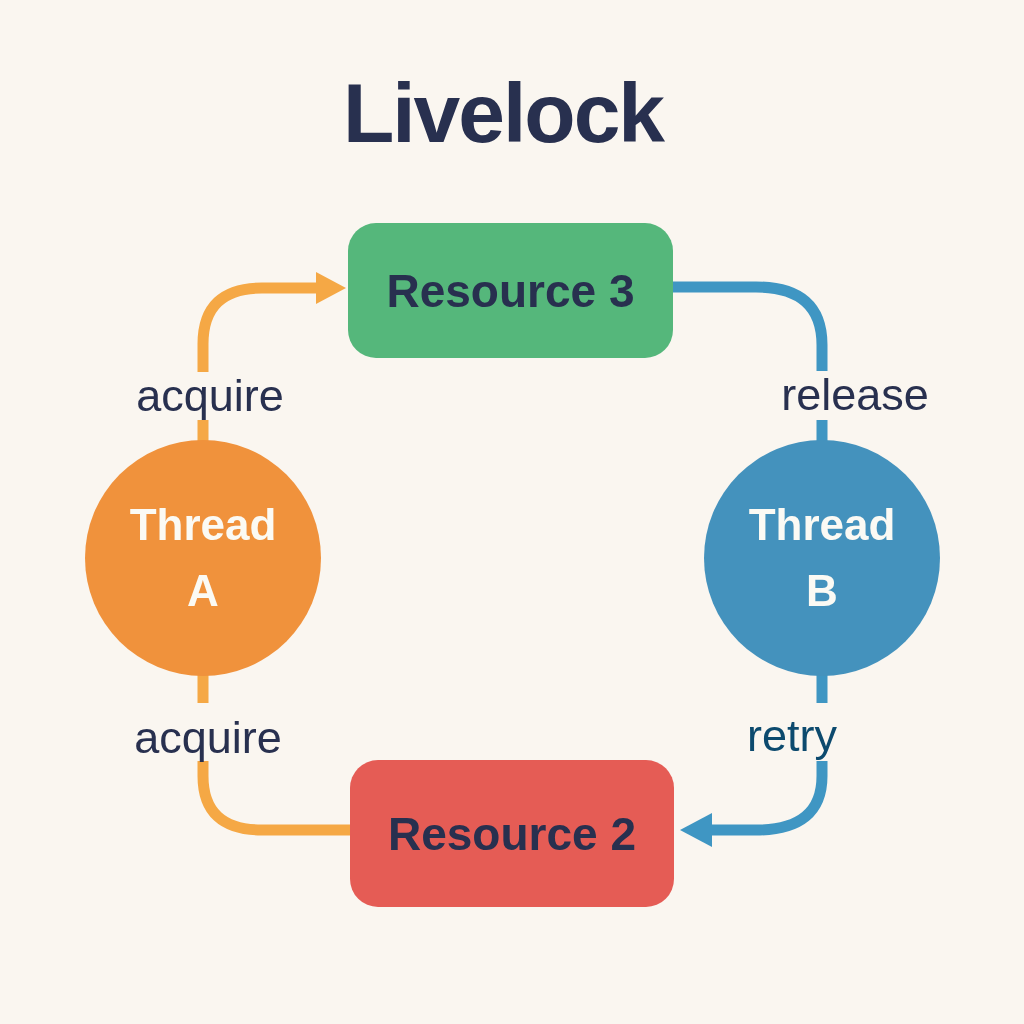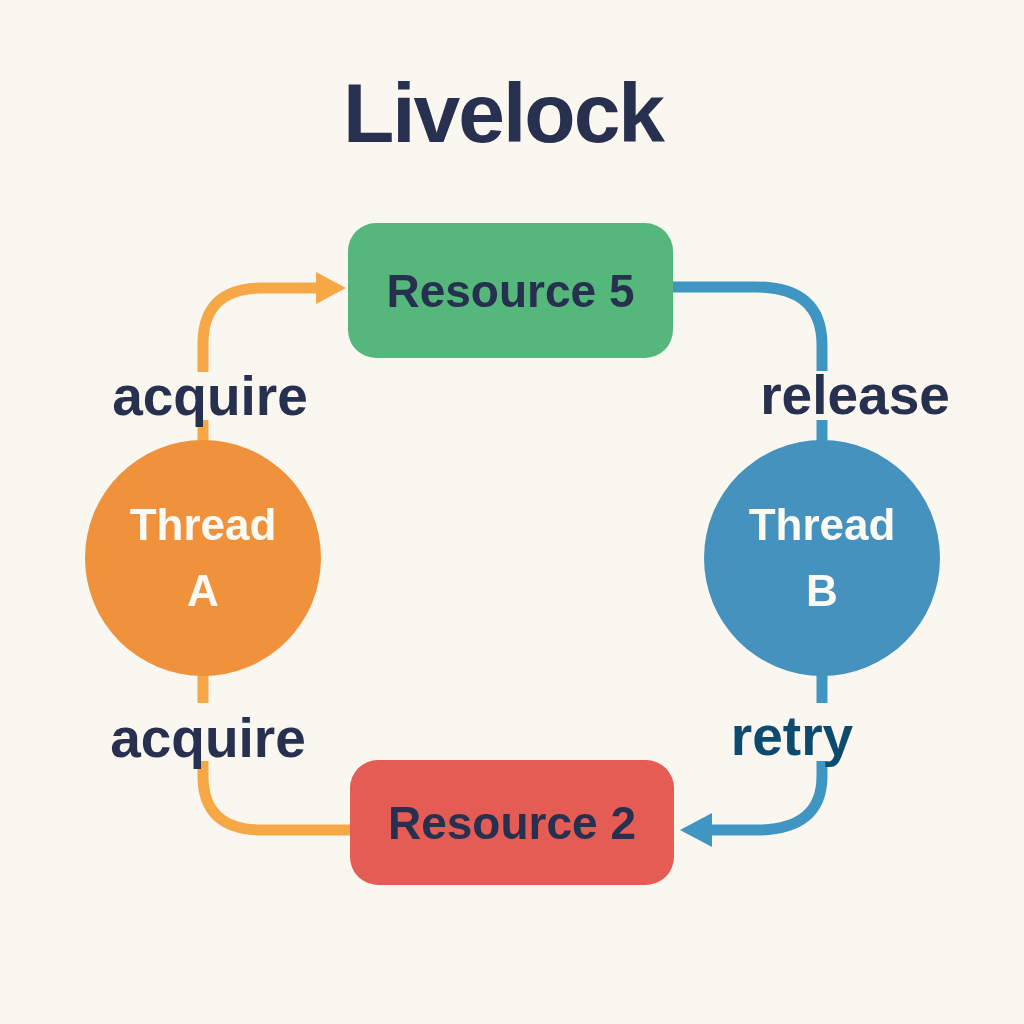--- a/index.html
+++ b/index.html
@@ -29,42 +29,42 @@
     position: absolute;
     border-radius: 28px;
     display: flex;
     align-items: center;
     justify-content: center;
     font-size: 46px;
     font-weight: 700;
     white-space: nowrap;
   }
   .node-box.resource1 { left: 348px; top: 223px; width: 325px; height: 135px; }
-  .node-box.resource2 { left: 350px; top: 760px; width: 324px; height: 125px; }
+  .node-box.resource2 { left: 350px; top: 760px; width: 324px; height: 147px; }
   .node-circle {
     position: absolute;
     width: 236px; height: 236px;
     border-radius: 50%;
     display: flex;
     flex-direction: column;
     align-items: center;
     justify-content: center;
     font-size: 44px;
     font-weight: 700;
     line-height: 1.22;
     text-align: center;
     gap: 12px;
   }
   .node-circle.thread-a { left: 85px; top: 440px; }
   .node-circle.thread-b { left: 704px; top: 440px; }
   .edge-label {
     position: absolute;
     transform: translate(-50%, -50%);
-    font-size: 55px;
-    font-weight: 700;
+    font-size: 45px;
+    font-weight: 400;
     white-space: nowrap;
   }
   .edge-label.acquire-top   { left: 210px; top: 396px; }
   .edge-label.release       { left: 818px; top: 395px; }
   .edge-label.acquire-bottom{ left: 208px; top: 738px; }
   .edge-label.retry         { left: 792px; top: 736px; }
 </style>
 </head>
 <body>
 
@@ -83,21 +83,21 @@
     <path d="M 822 761 L 822 776 Q 822 830 756 830 L 712 830" fill="none" stroke-width="11" stroke="#3F96C3"></path>
     <polygon points="680,830 712,813 712,847" fill="#3F96C3"></polygon>
 
     <path d="M 203 674 L 203 703" fill="none" stroke-width="11" stroke="#F5A845"></path>
     <path d="M 203 761 L 203 776 Q 203 830 262 830 L 352 830" fill="none" stroke-width="11" stroke="#F5A845"></path>
   </svg>
 
   <div class="title" style="color: rgb(40, 48, 79);">Livelock</div>
 
   <div class="node-box resource1" style="background-color: rgb(85, 183, 123);">
-    <span style="color: rgb(40, 48, 79);">Resource 5</span>
+    <span style="color: rgb(40, 48, 79);">Resource 3</span>
   </div>
 
   <div class="node-box resource2" style="background-color: rgb(229, 92, 85);">
     <span style="color: rgb(40, 48, 79);">Resource 2</span>
   </div>
 
   <div class="node-circle thread-a" style="background-color: rgb(240, 146, 60);">
     <span style="color: rgb(251, 250, 244);">Thread</span>
     <span style="color: rgb(251, 250, 244);">A</span>
   </div>

